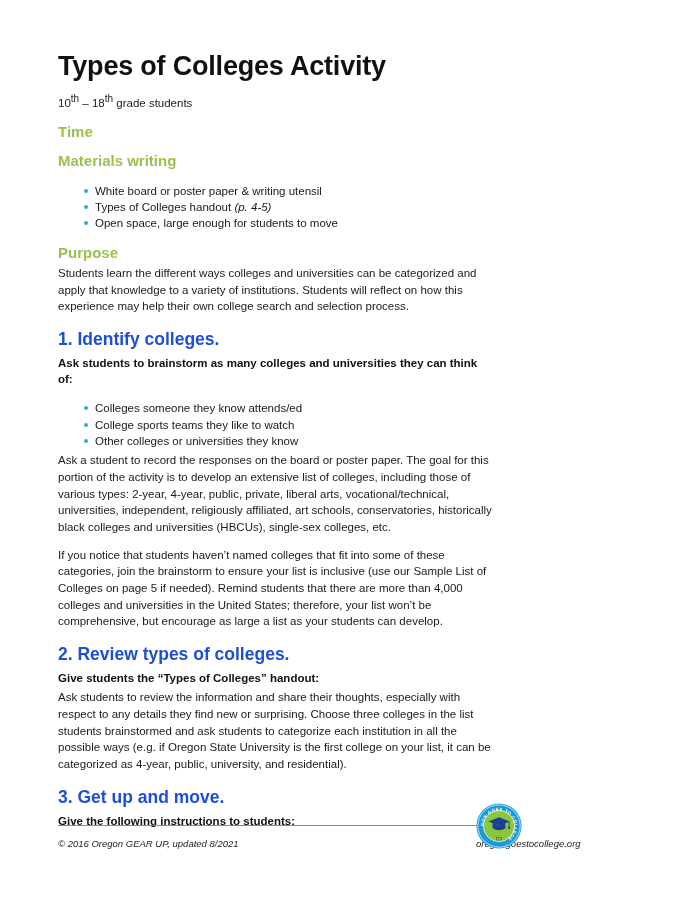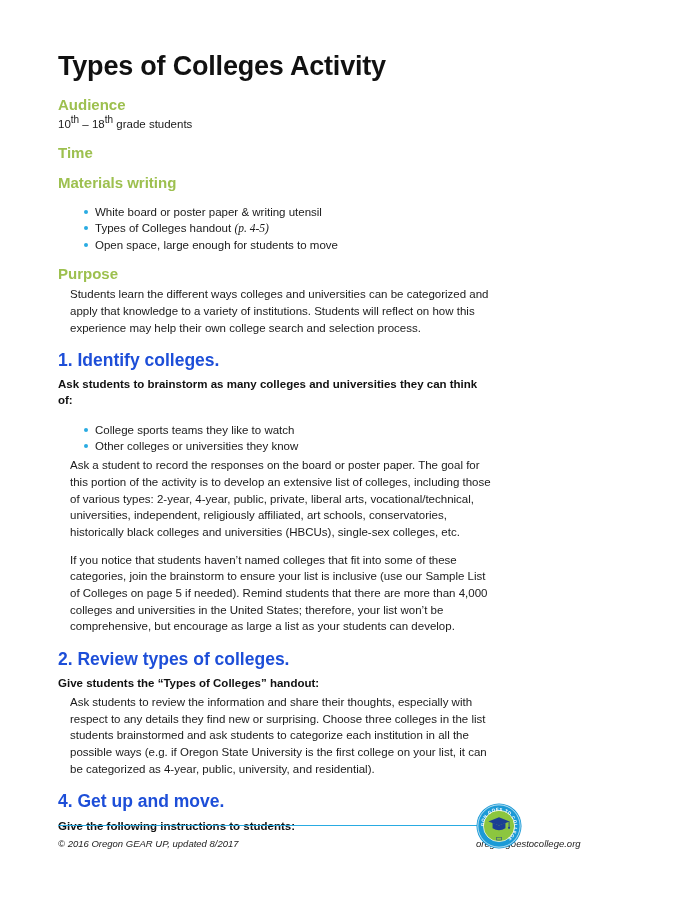--- a/index.html
+++ b/index.html
@@ -72,39 +72,39 @@
     top: 6px;
     width: 4px;
     height: 4px;
     border-radius: 50%;
     background: #29abe2;
   }
   .body-para {
     font-size: 11.5px;
     line-height: 1.45;
     color: #1a1a1a;
-    margin: 3px 0 11px 12px;
+    margin: 3px 0 11px 0;
     text-align: left;
   }
   .body-para.tight { margin-bottom: 6px; }
   .num-head {
     color: #1d4ed8;
     font-size: 17.5px;
     font-weight: bold;
     margin: 14px 0 6px 0;
     line-height: 1.15;
   }
   .bold-lead {
     font-size: 11.5px;
     font-weight: bold;
     line-height: 1.4;
     color: #111111;
     margin: 0 0 2px 0;
   }
-  em.ital { font-style: italic; font-family: Liberation Serif, serif; }
+  em.ital { font-style: italic; }
   .footer {
     position: absolute;
     left: 58px;
     right: 36px;
     bottom: 38px;
     height: 40px;
   }
   .footer-rule {
     position: absolute;
     left: 0;
@@ -139,54 +139,54 @@
     height: 46px;
   }
 </style>
 </head>
 <body>
 
 <div class="page">
 
   <h1 class="doc-title">Types of Colleges Activity</h1>
 
-  <div class="green-head first">Audience</div>
   <p class="meta-line"><span>10</span><sup>th</sup><span> – </span><span>18</span><sup>th</sup><span> grade students</span></p>
 
   <div class="green-head">Time</div>
 
   <div class="green-head">Materials writing</div>
   <ul class="bullets">
     <li><span>White board or poster paper &amp; writing utensil</span><em class="ital"></em></li>
     <li><span>Types of Colleges handout </span><em class="ital">(p. 4-5)</em></li>
     <li><span>Open space, large enough for students to move</span><em class="ital"></em></li>
   </ul>
 
   <div class="green-head">Purpose</div>
   <p class="body-para">Students learn the different ways colleges and universities can be categorized and apply that knowledge to a variety of institutions. Students will reflect on how this experience may help their own college search and selection process.</p>
 
   <div class="num-head">1. Identify colleges.</div>
   <p class="bold-lead">Ask students to brainstorm as many colleges and universities they can think of:</p>
   <ul class="bullets">
+    <li>Colleges someone they know attends/ed</li>
     <li>College sports teams they like to watch</li>
     <li>Other colleges or universities they know</li>
   </ul>
   <p class="body-para">Ask a student to record the responses on the board or poster paper. The goal for this portion of the activity is to develop an extensive list of colleges, including those of various types: 2-year, 4-year, public, private, liberal arts, vocational/technical, universities, independent, religiously affiliated, art schools, conservatories, historically black colleges and universities (HBCUs), single-sex colleges, etc.</p>
   <p class="body-para tight">If you notice that students haven’t named colleges that fit into some of these categories, join the brainstorm to ensure your list is inclusive (use our Sample List of Colleges on page 5 if needed). Remind students that there are more than 4,000 colleges and universities in the United States; therefore, your list won’t be comprehensive, but encourage as large a list as your students can develop.</p>
 
   <div class="num-head">2. Review types of colleges.</div>
   <p class="bold-lead">Give students the “Types of Colleges” handout:</p>
   <p class="body-para">Ask students to review the information and share their thoughts, especially with respect to any details they find new or surprising. Choose three colleges in the list students brainstormed and ask students to categorize each institution in all the possible ways (e.g. if Oregon State University is the first college on your list, it can be categorized as 4-year, public, university, and residential).</p>
 
-  <div class="num-head">4. Get up and move.</div>
+  <div class="num-head">3. Get up and move.</div>
   <p class="bold-lead">Give the following instructions to students:</p>
 
   <div class="footer">
     <div class="footer-rule"></div>
-    <div class="footer-copy">© 2016 Oregon GEAR UP, updated 8/2017</div>
+    <div class="footer-copy">© 2016 Oregon GEAR UP, updated 8/2021</div>
     <div class="footer-url">oregongoestocollege.org</div>
     <div class="logo-badge">
       <svg viewBox="0 0 100 100" width="46" height="46" aria-hidden="true">
         <defs>
           <path id="ringpath" d="M 50,50 m -33,0 a 33,33 0 1,1 66,0 a 33,33 0 1,1 -66,0"></path>
         </defs>
         <circle cx="50" cy="50" r="49" fill="#1b9ad6"></circle>
         <circle cx="50" cy="50" r="46" fill="none" stroke="#ffffff" stroke-width="1.5"></circle>
         <circle cx="50" cy="50" r="34" fill="#8cc63f"></circle>
         <circle cx="50" cy="50" r="34" fill="none" stroke="#ffffff" stroke-width="1.5"></circle>

